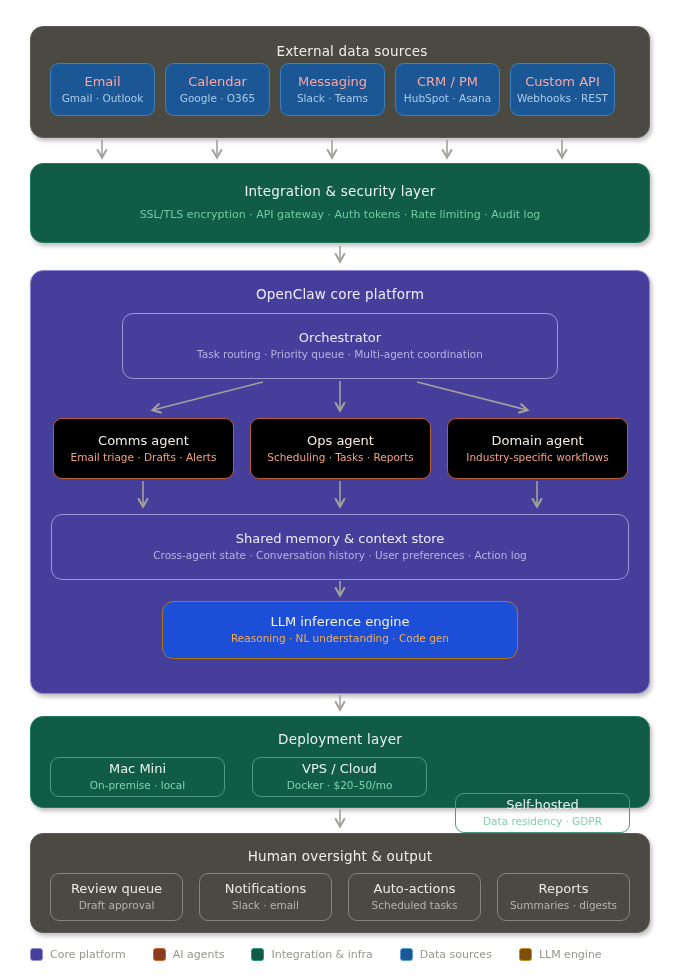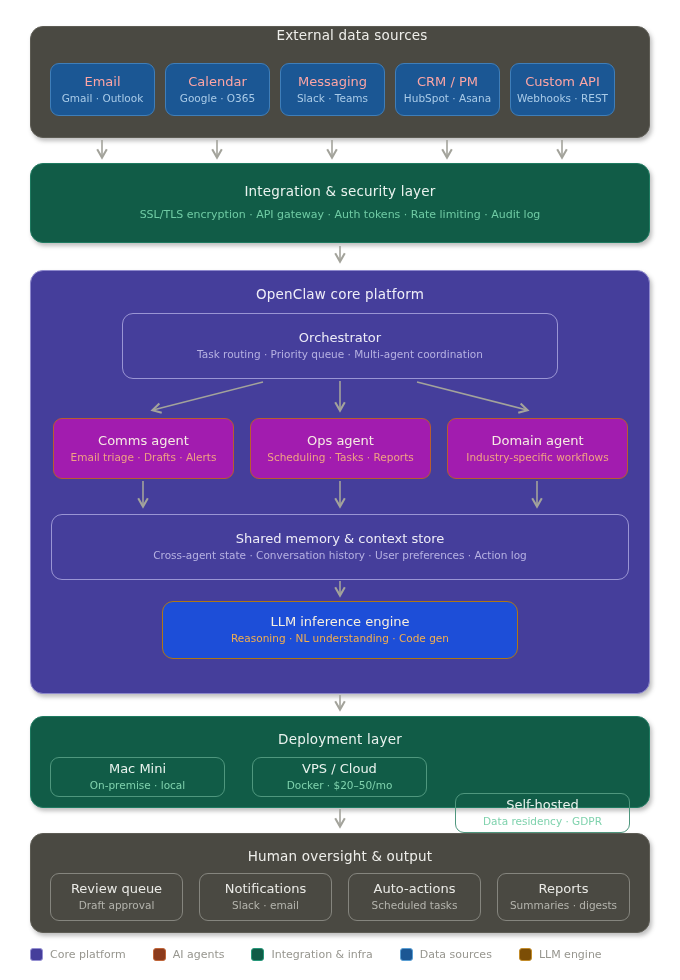--- a/index.html
+++ b/index.html
@@ -21,21 +21,21 @@
           gap:3px; text-align:center; border-radius:9px; padding:2px 4px; }
   .card .t { font-size:13px; line-height:1.15; white-space:nowrap; }
   .card .s { font-size:10.5px; line-height:1.1; white-space:nowrap; }
 
   .card.blue   { background:#1b5794; border:1.3px solid #3f7eb9; }
   .card.blue .t { color:#fca5a5; }  .card.blue .s { color:#a9cbe8; }
 
   .card.outline-purple { background:transparent; border:1.3px solid #9a95d4; border-radius:11px; }
   .card.outline-purple .t { color:#edecf7; }  .card.outline-purple .s { color:#b6b1e2; }
 
-  .card.agent { background:#a21caf; border:1.3px solid #b85c30; }
+  .card.agent { background:#000000; border:1.3px solid #b85c30; }
   .card.agent .t { color:#f6ebe4; }  .card.agent .s { color:#f0a184; }
 
   .card.llm { background:#1d4ed8; border:1.3px solid #ad7716; border-radius:11px; }
   .card.llm .t { color:#f7efdf; }  .card.llm .s { color:#f3ae4e; }
 
   .card.outline-green { background:transparent; border:1.2px solid #4f977e; }
   .card.outline-green .t { color:#e9f3ee; }  .card.outline-green .s { color:#7fd2ad; }
 
   .card.outline-gray { background:transparent; border:1.2px solid #85857e; }
   .card.outline-gray .t { color:#eaeae6; }  .card.outline-gray .s { color:#b4b4ad; }
@@ -54,21 +54,21 @@
   .chip.data  { background:#1b5794; border:1.6px solid #5a9fd4; }
   .chip.llm   { background:#7c4e06; border:1.6px solid #c38c2a; }
   .legend-item .lbl { font-size:11px; color:#97968f; white-space:nowrap; }
 </style>
 </head>
 <body>
 
 <div class="canvas">
 
   <div class="bigbox dark" style="left:30px; top:26px; width:620px; height:112px;">
-    <div class="sec-title on-dark" style="top:0;padding-left:24px;">External data sources</div>
+    <div class="sec-title on-dark" style="top:16px;padding-left:24px;">External data sources</div>
   </div>
   <div class="card blue" style="left:50px;  top:63px; width:105px; height:53px;">
     <div class="t">Email</div>
     <div class="s">Gmail · Outlook</div>
   </div>
   <div class="card blue" style="left:165px; top:63px; width:105px; height:53px;">
     <div class="t">Calendar</div>
     <div class="s">Google · O365</div>
   </div>
   <div class="card blue" style="left:280px; top:63px; width:105px; height:53px;">

